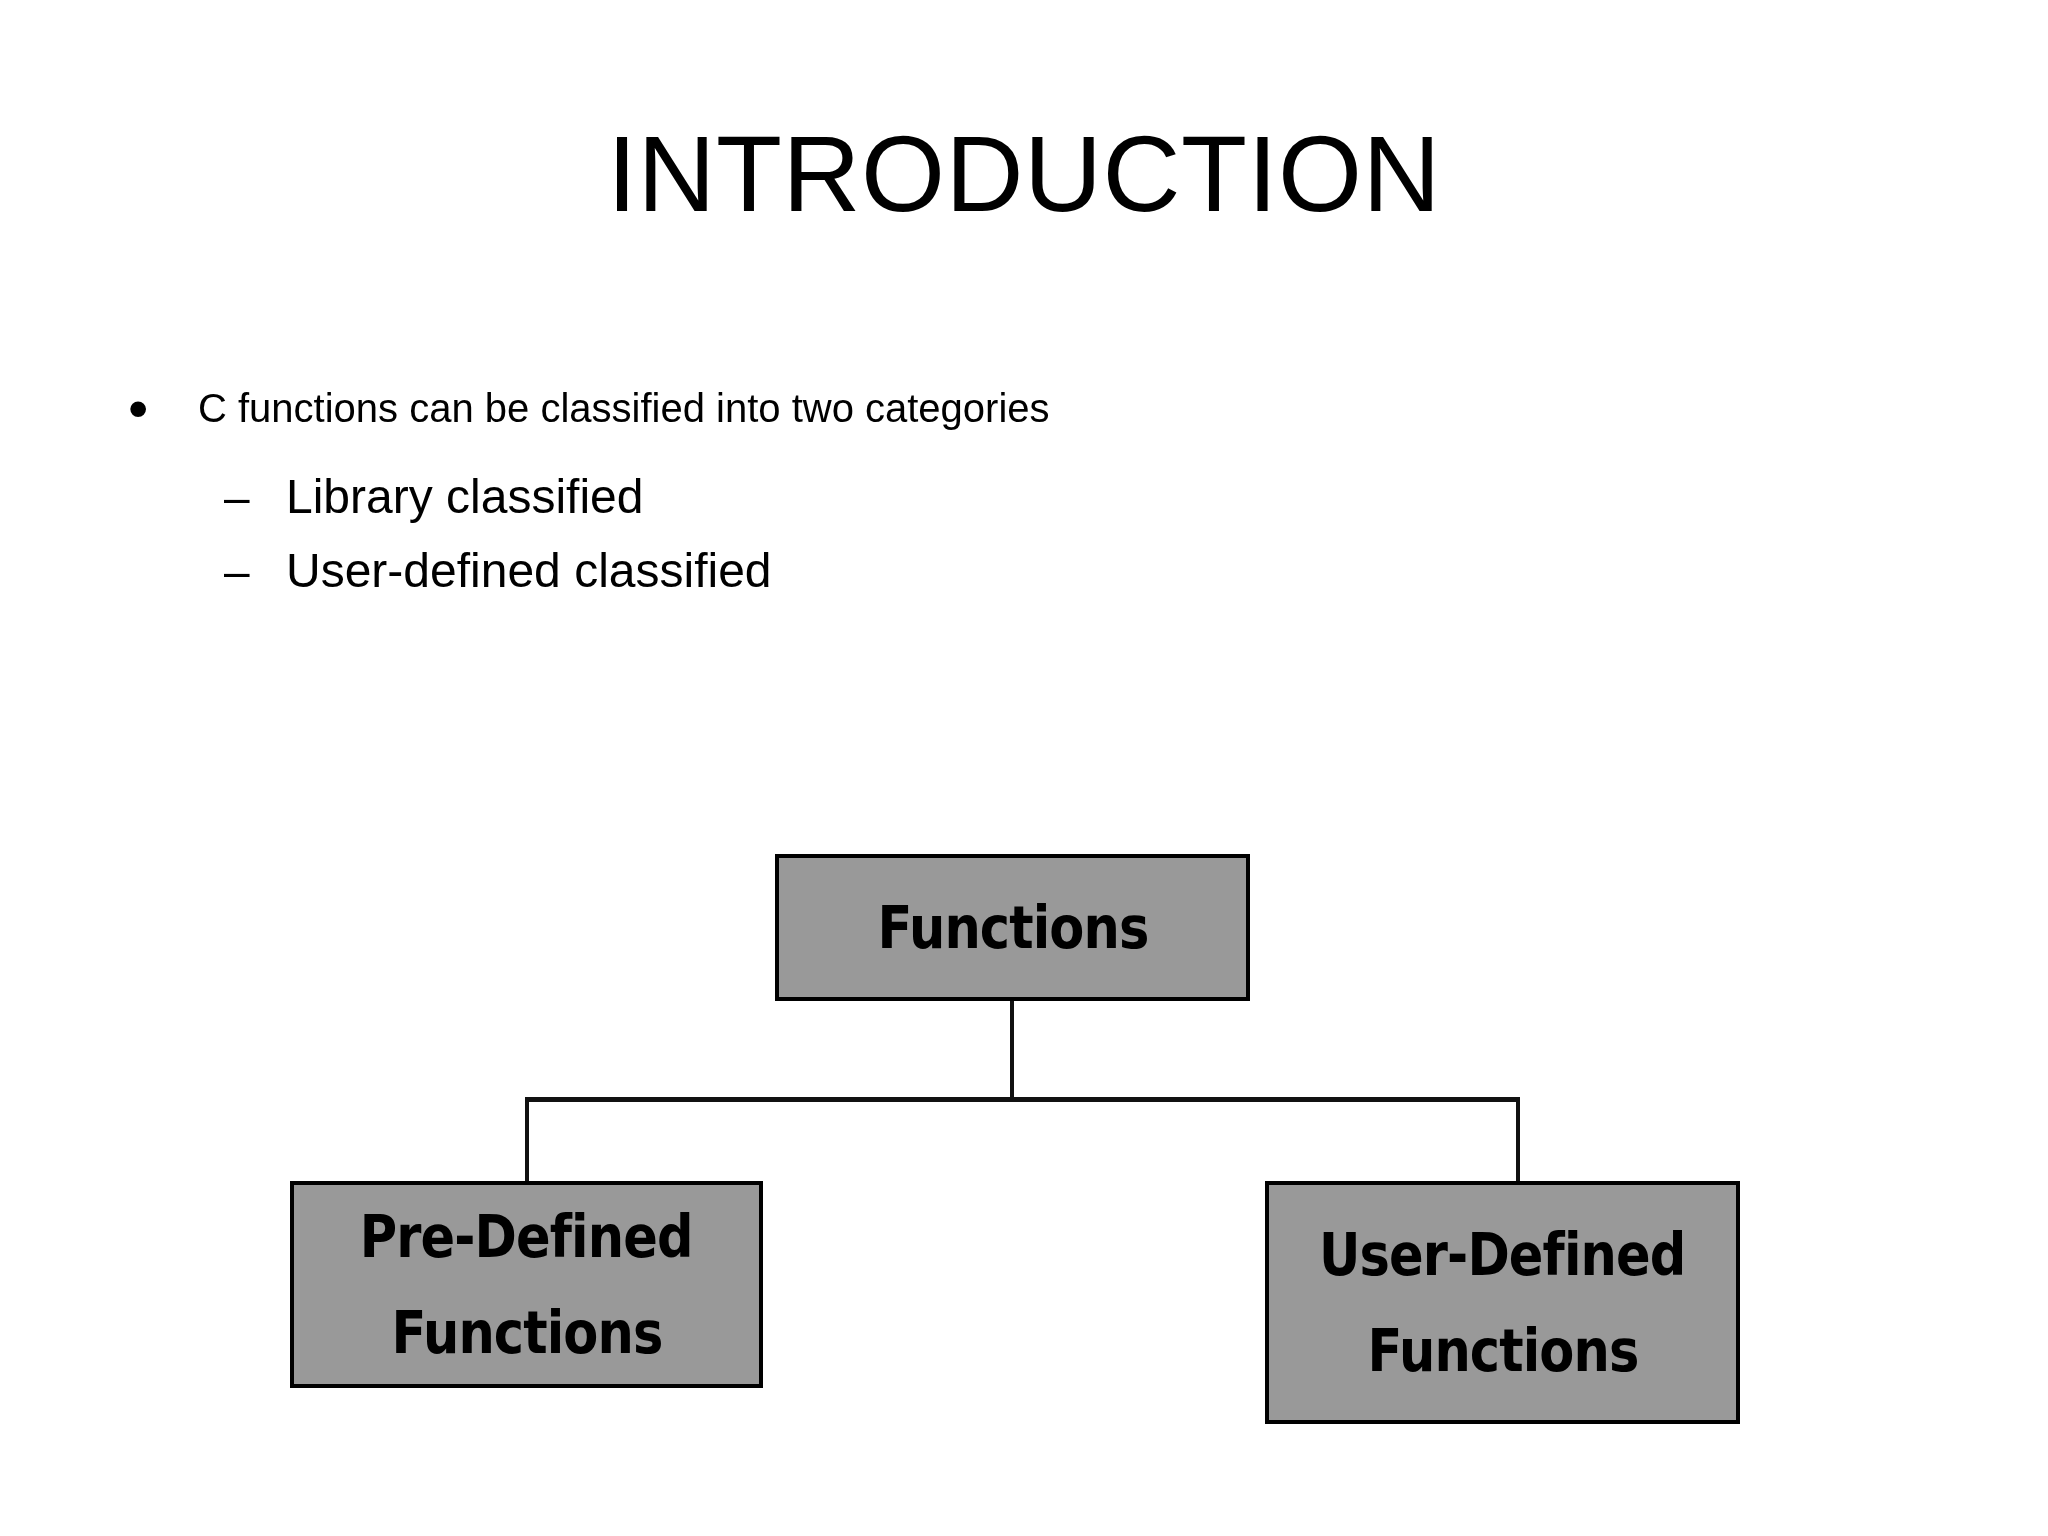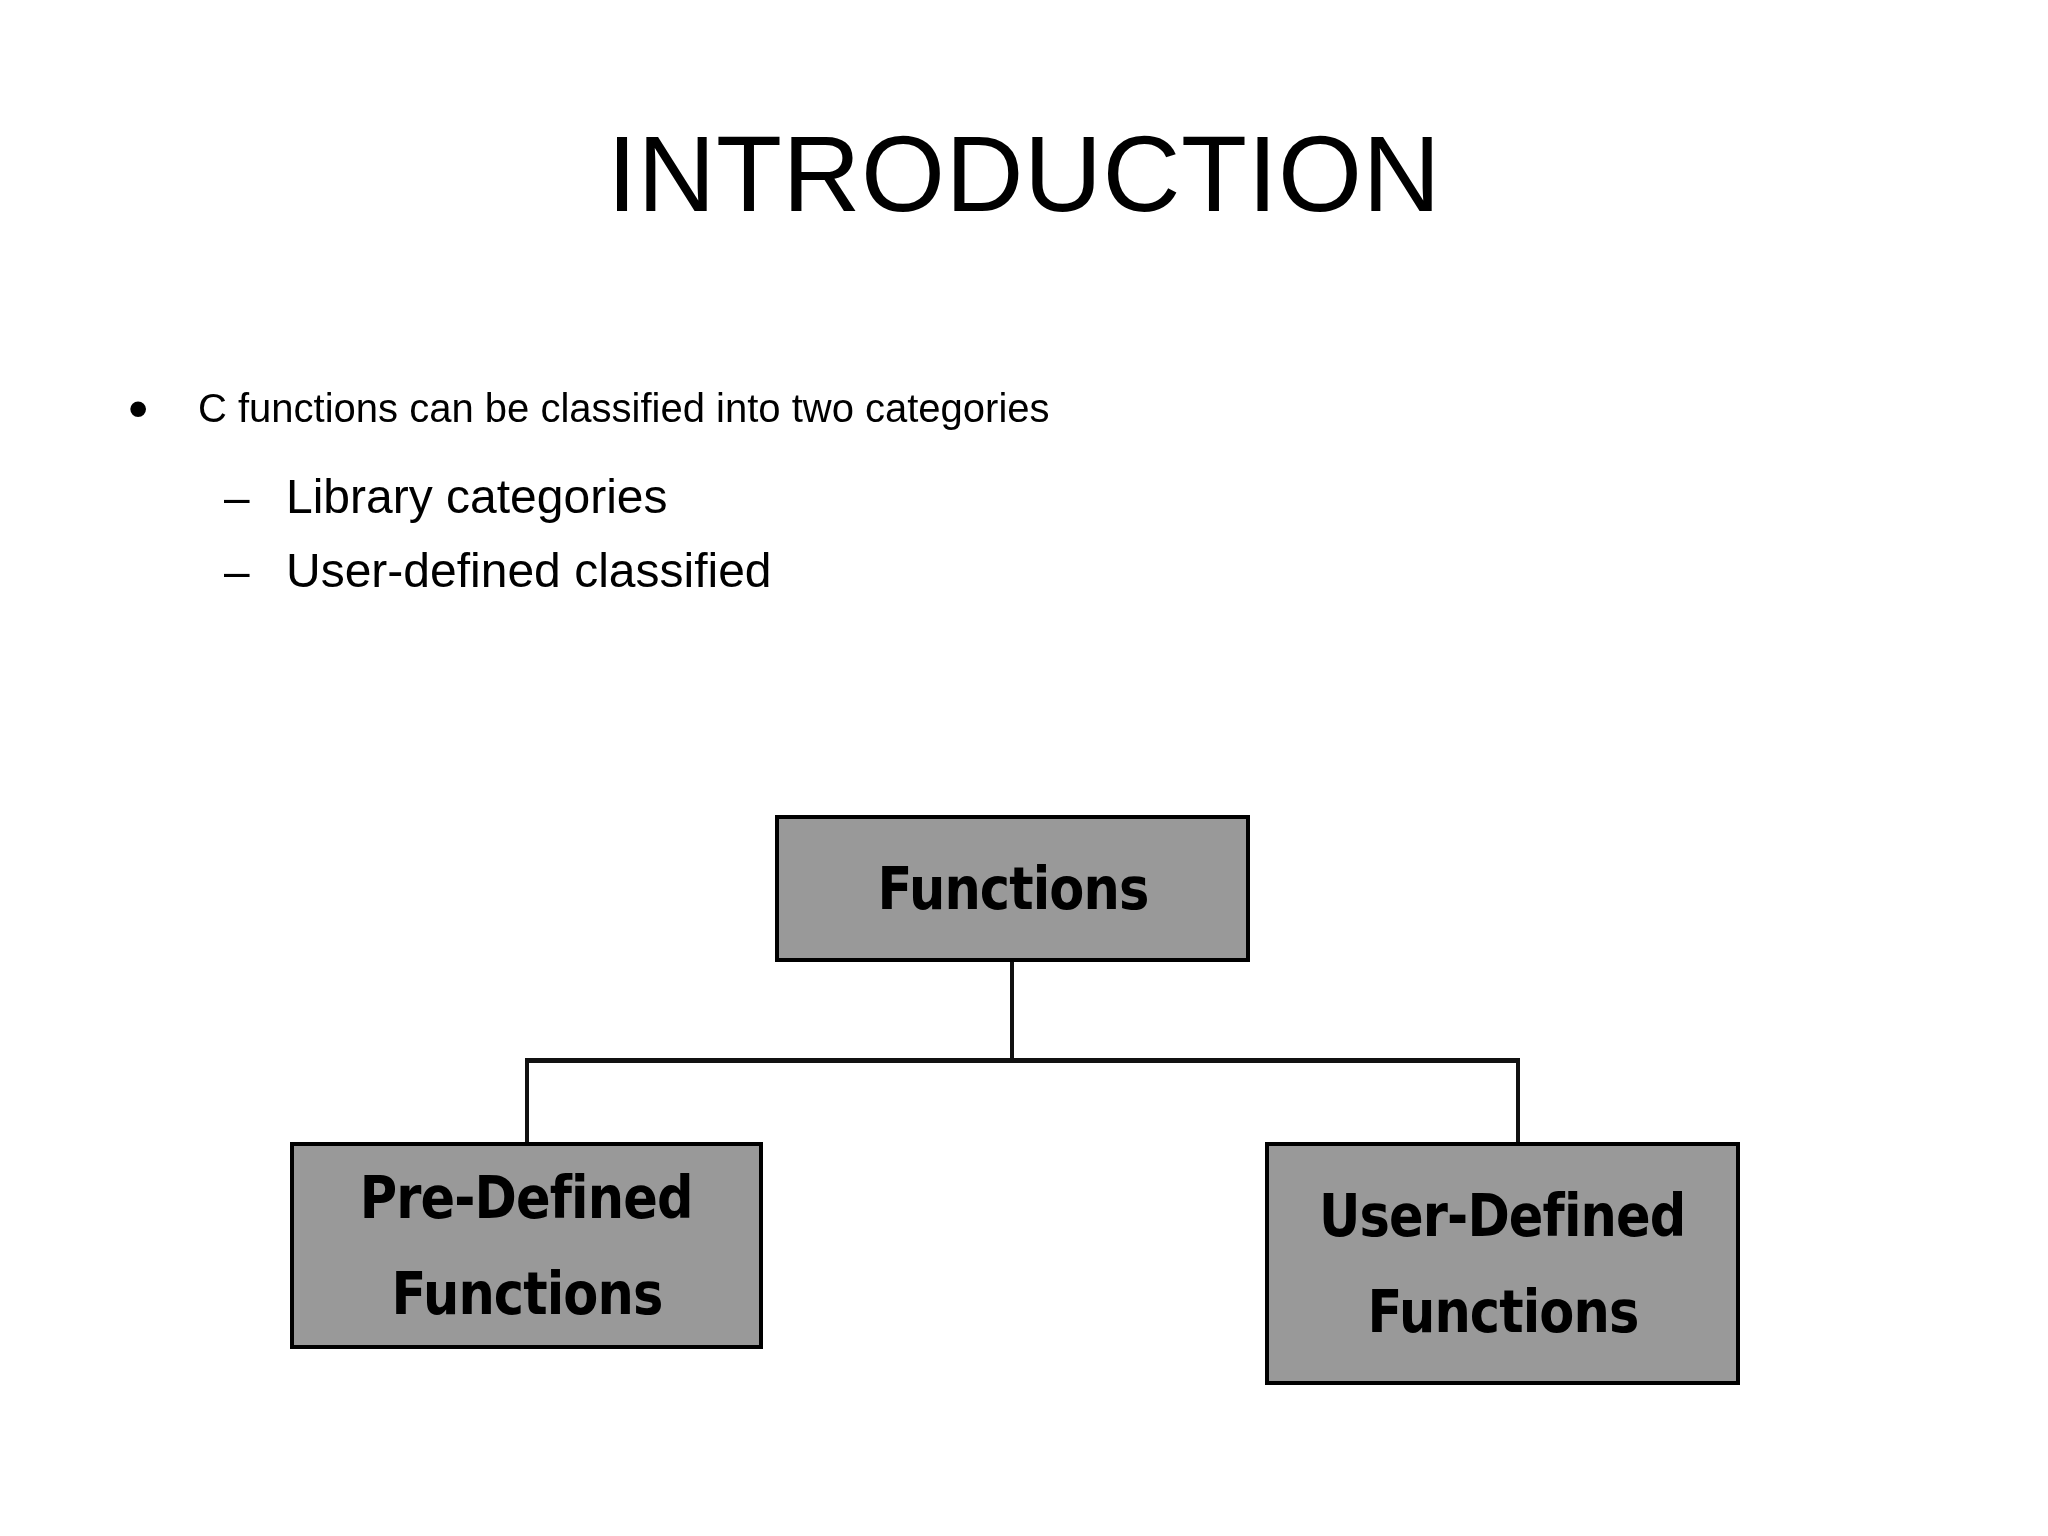--- a/index.html
+++ b/index.html
@@ -93,21 +93,21 @@
 
   
   .diagram {
     position: absolute;
     left: 0;
     top: 0;
     width: 2048px;
     height: 1536px;
     pointer-events: none;
   }
-  .diagram > * { pointer-events: auto; }
+  .diagram > * { pointer-events: auto; margin-top: 39px; }
 
   .node {
     position: absolute;
     background: #999999;
     border: 4px solid #000000;
     box-sizing: border-box;
     display: flex;
     flex-direction: column;
     align-items: center;
     justify-content: center;
@@ -171,21 +171,21 @@
 
   <div class="body-block">
 
     <div class="bullet-l1">
       <span class="marker">•</span>
       <span class="text">C functions can be classified into two categories</span>
     </div>
 
     <div class="bullet-l2">
       <span class="marker">–</span>
-      <span class="text">Library categories</span>
+      <span class="text">Library classified</span>
     </div>
 
     <div class="bullet-l2">
       <span class="marker">–</span>
       <span class="text">User-defined classified</span>
     </div>
 
   </div>
 
   <div class="diagram">

